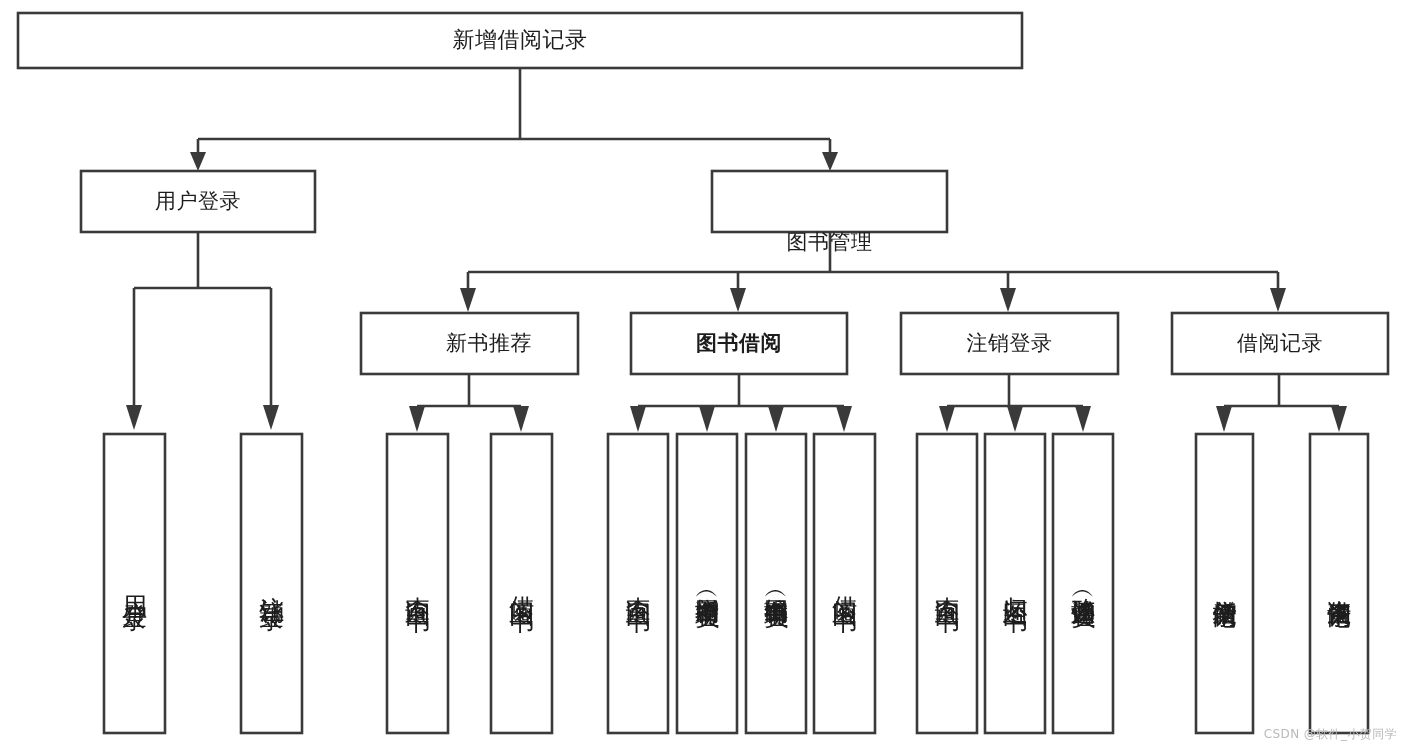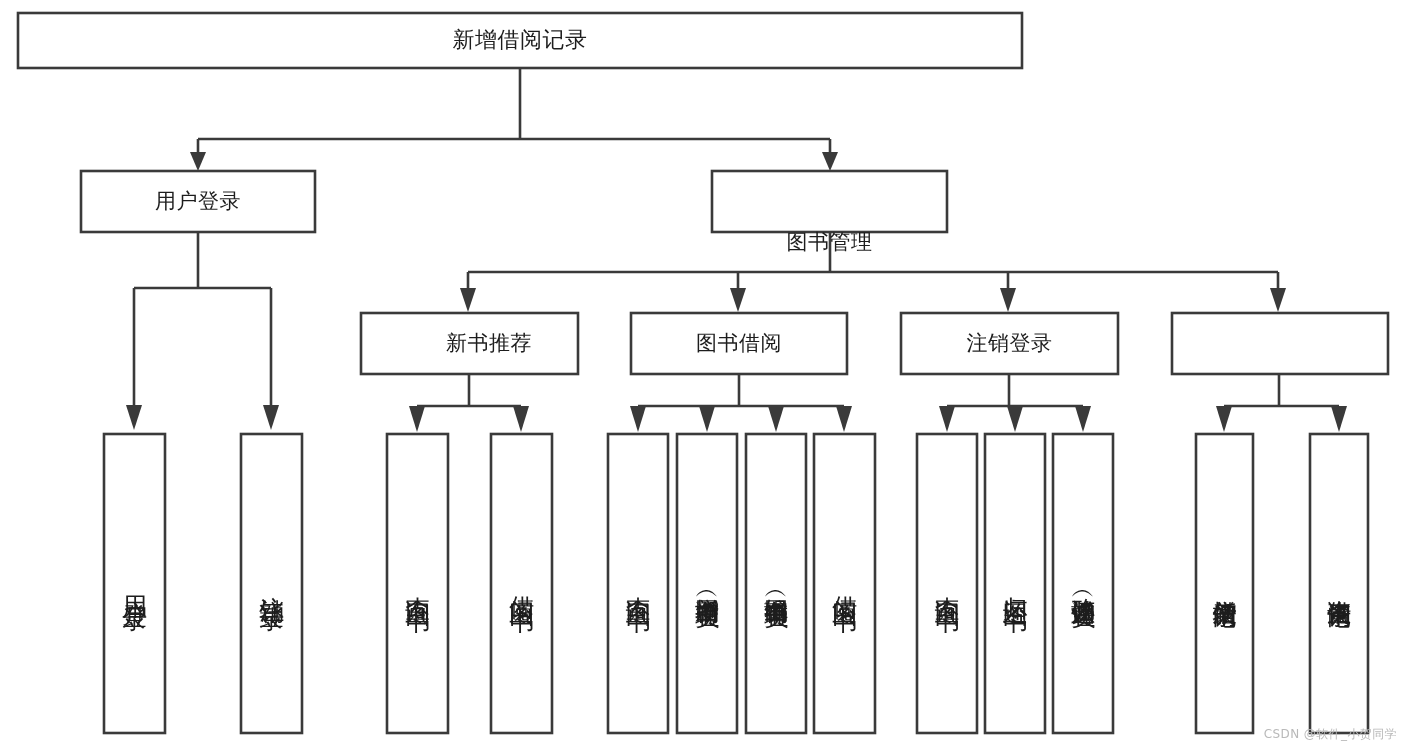--- a/index.html
+++ b/index.html
@@ -166,24 +166,25 @@
   </svg>
 
   <div class="node-label horizontal root" style="left:18px; top:13px; width:1004px; height:55px;">新增借阅记录</div>
 
   <div class="node-label horizontal" style="left:81px; top:171px; width:234px; height:61px;">用户登录</div>
 
   <div class="node-label horizontal" style="left:712px; top:171px; width:235px; height:61px;margin-top:41px;">图书管理</div>
 
   <div class="node-label horizontal" style="left:361px; top:313px; width:256px; height:61px;">新书推荐</div>
 
-  <div class="node-label horizontal" style="left:631px; top:313px; width:216px; height:61px;">图书借阅</div>
+  <div class="node-label horizontal" style="left:631px; top:313px; width:216px; height:61px;font-weight:bold;">图书借阅</div>
 
   <div class="node-label horizontal" style="left:901px; top:313px; width:217px; height:61px;">注销登录</div>
 
+  <div class="node-label horizontal" style="left:1172px; top:313px; width:216px; height:61px;">借阅记录</div>
 
   <div class="node-label vertical" style="left:104px; top:434px; width:61px; height:299px;">用户登录</div>
 
   <div class="node-label vertical" style="left:241px; top:434px; width:61px; height:299px;">注销登录</div>
 
   <div class="node-label vertical" style="left:387px; top:434px; width:61px; height:299px;">查询图书</div>
 
   <div class="node-label vertical" style="left:491px; top:434px; width:61px; height:299px;">借阅图书</div>
 
   <div class="node-label vertical" style="left:608px; top:434px; width:60px; height:299px;">查询图书</div>

